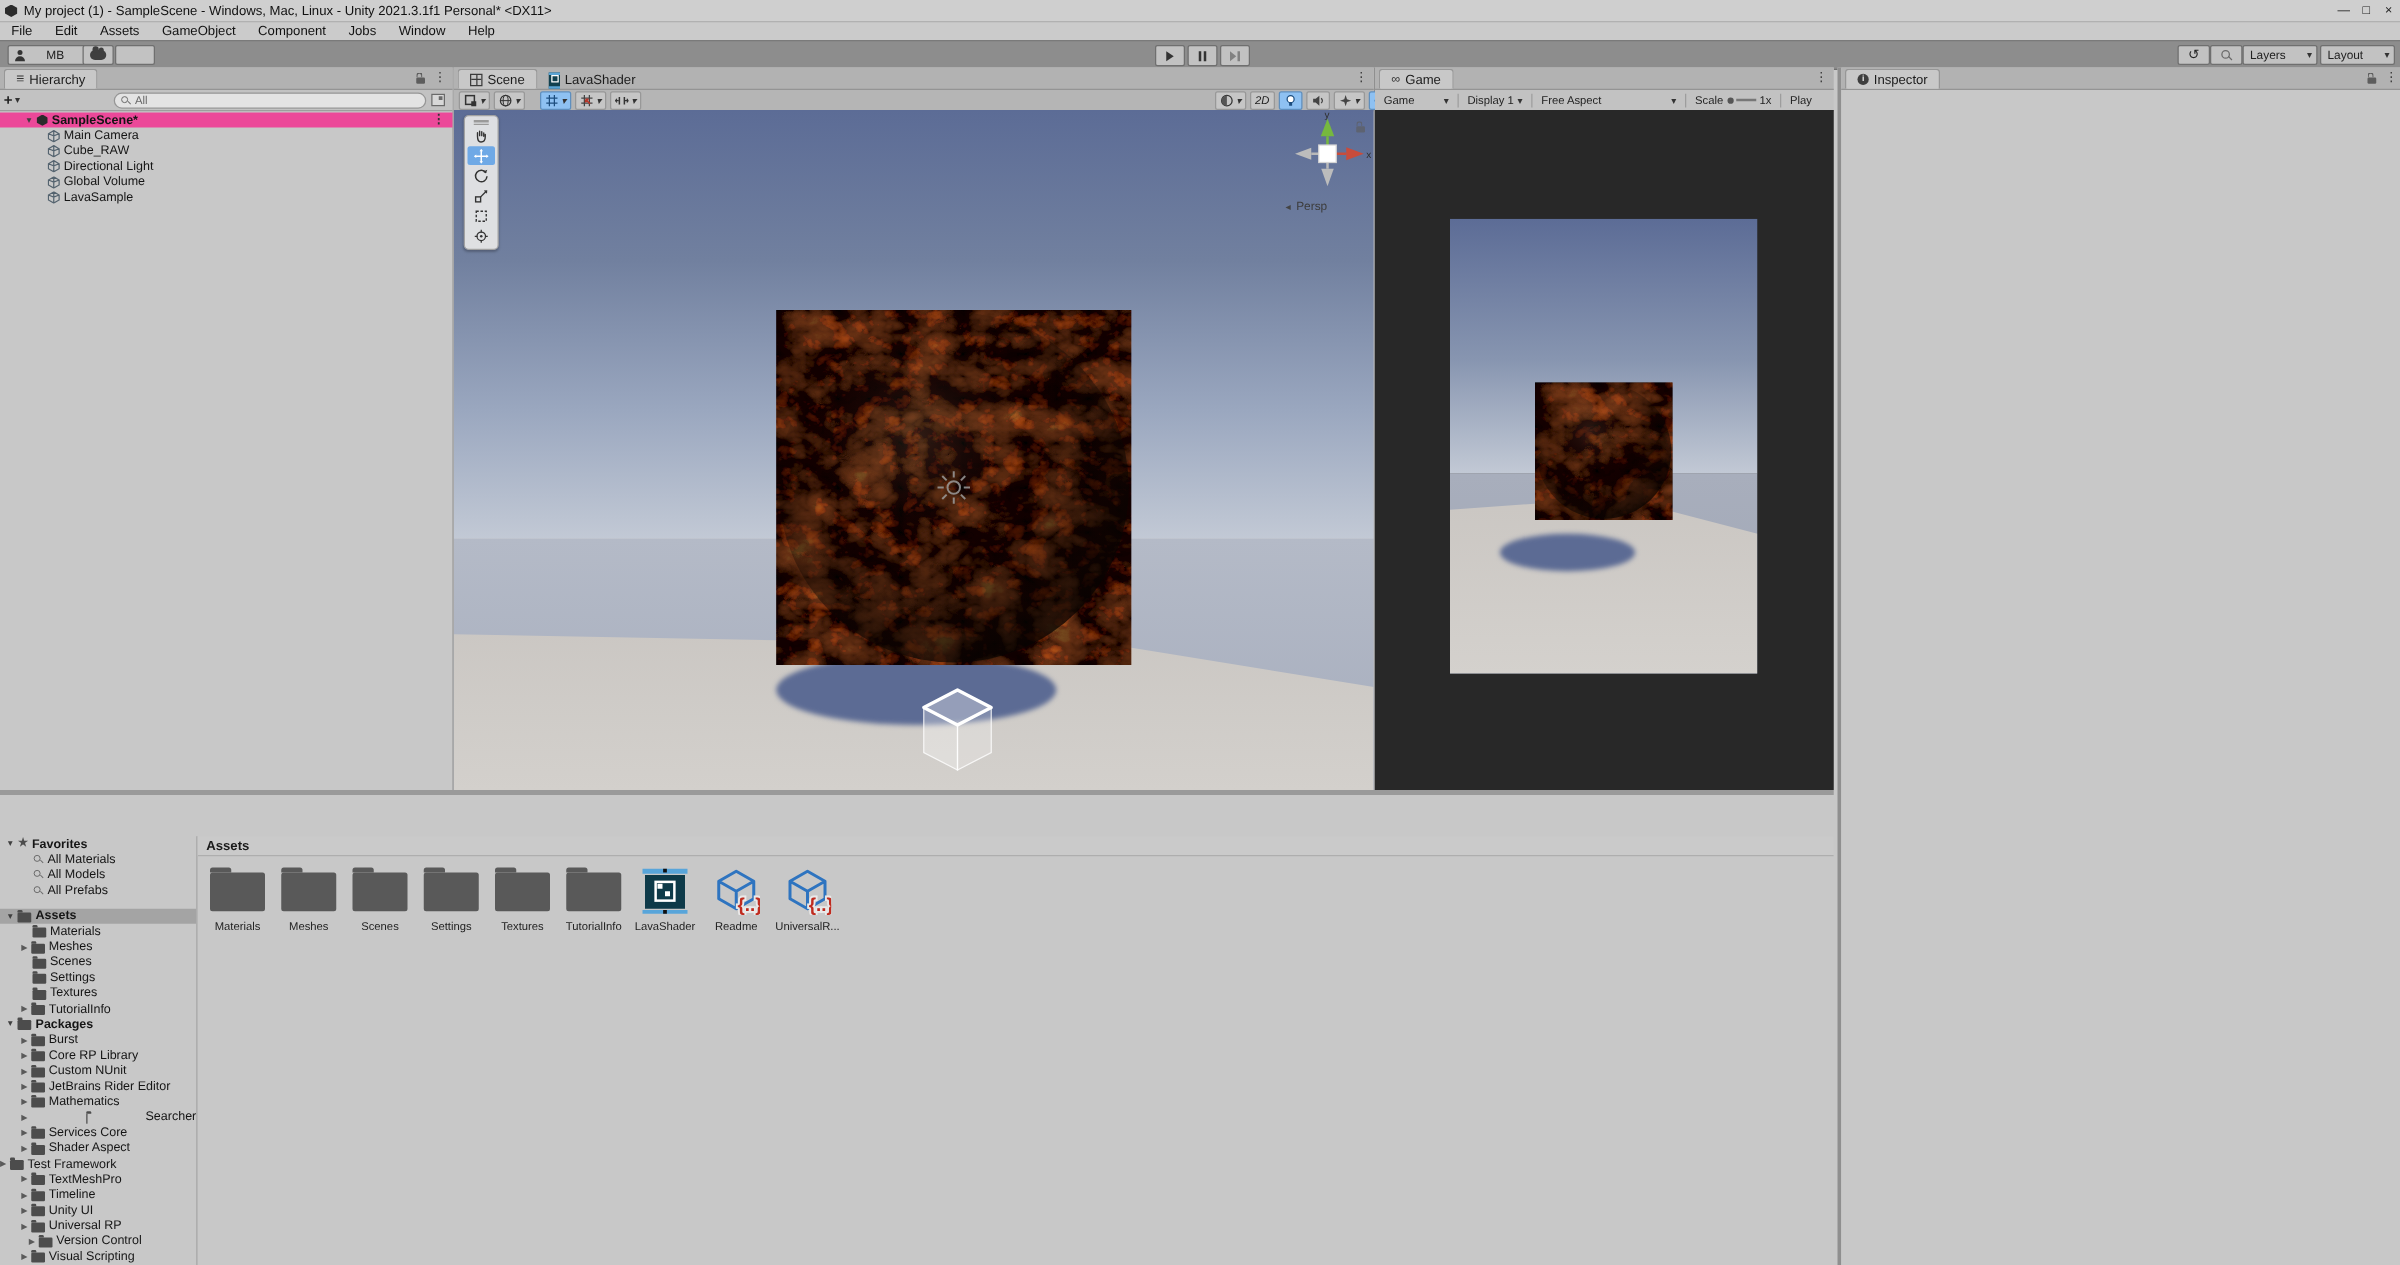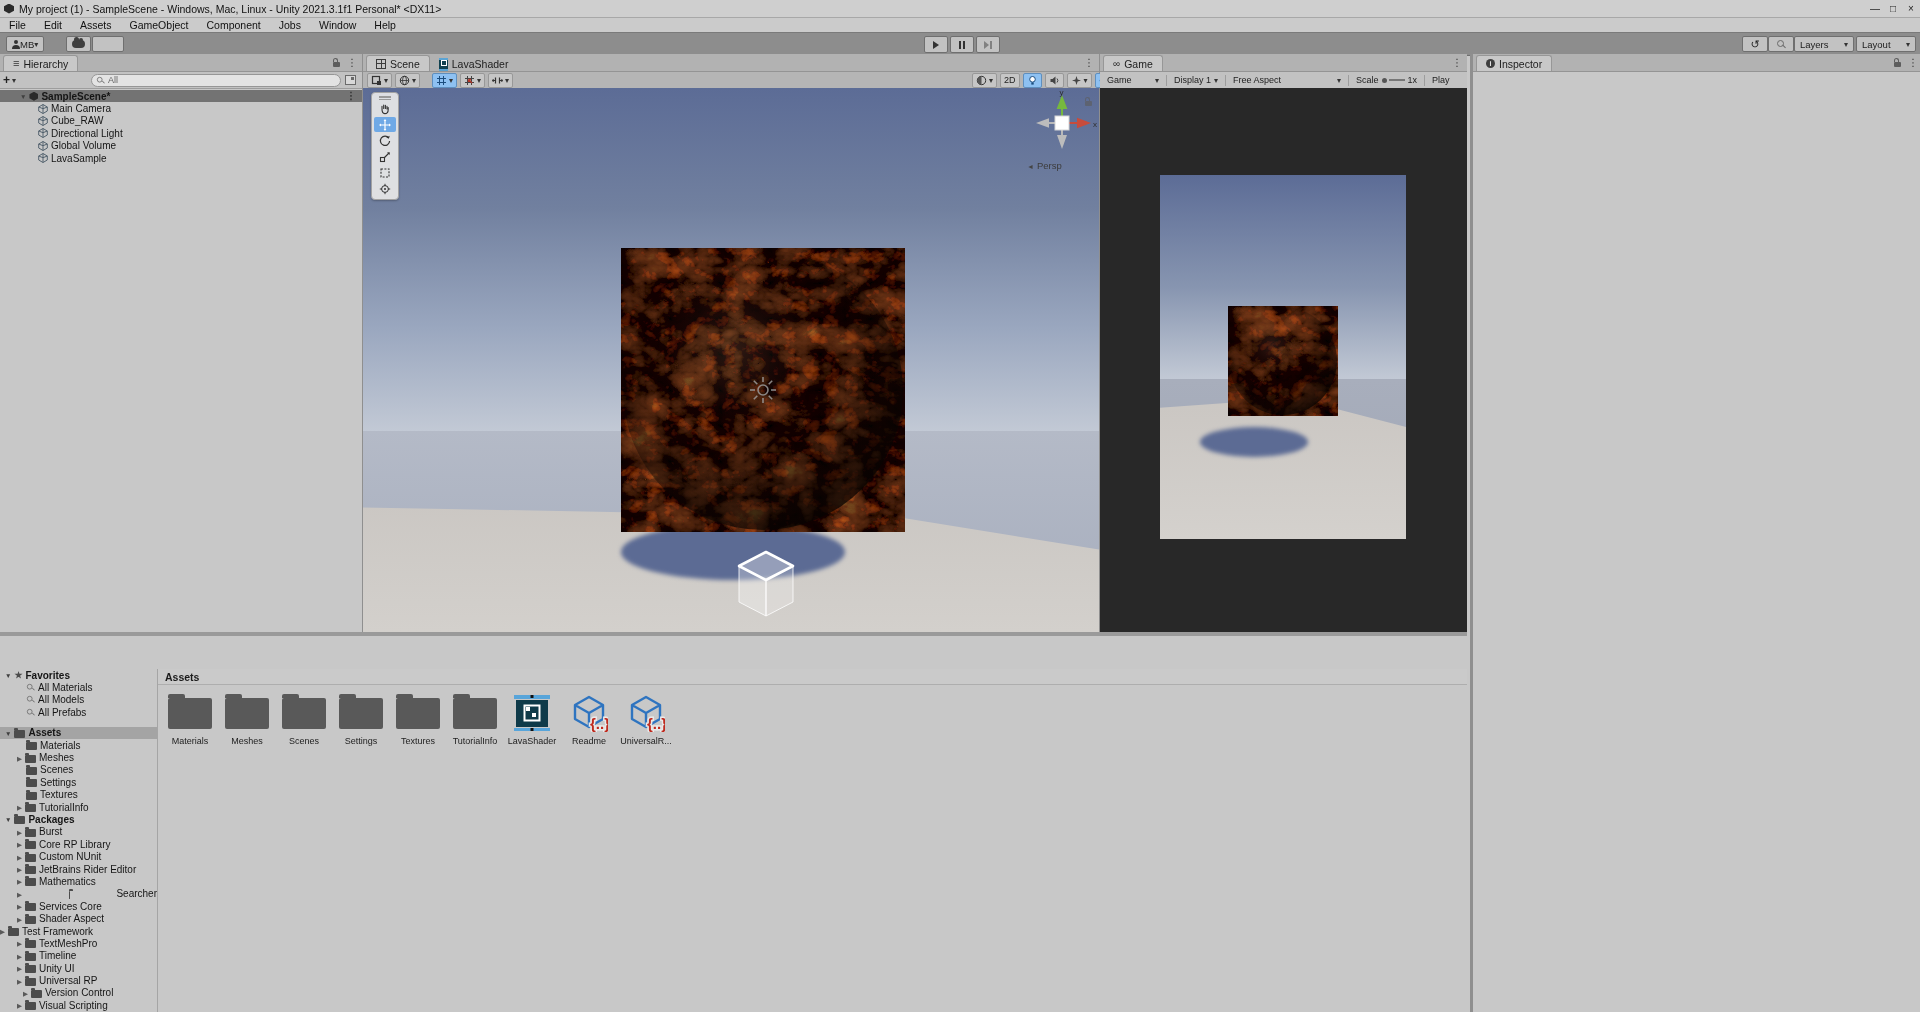--- a/index.html
+++ b/index.html
@@ -8,21 +8,21 @@
        background:#c8c8c8;-webkit-font-smoothing:antialiased;}
   .abs{position:absolute;}
 
   
   #titlebar{left:0;top:0;width:1920px;height:17px;background:#cfcfcf;border-bottom:1px solid #a8a8a8;display:flex;align-items:center;}
   #titlebar .title{font-size:10.5px;color:#111;margin-left:5px;}
   .win-ctl{width:18px;height:13px;text-align:center;line-height:13px;font-size:10px;color:#222;cursor:default;}
   #menubar{left:0;top:18px;width:1920px;height:14px;background:#cbcbcb;display:flex;align-items:center;gap:0;}
   .menu-item{padding:0 9px;font-size:10.5px;color:#111;height:14px;line-height:14px;}
   #maintoolbar{left:0;top:32px;width:1920px;height:22px;background:#8d8d8d;border-top:1px solid #7a7a7a;border-bottom:1px solid #6f6f6f;}
-  .tbtn{background:#c2c2c2;border:1px solid #6f6f6f;border-radius:2px;height:14px;display:inline-flex;align-items:center;justify-content:center;gap:0;padding:0 5px;font-size:9.5px;color:#222;}
+  .tbtn{background:#c2c2c2;border:1px solid #6f6f6f;border-radius:2px;height:14px;display:inline-flex;align-items:center;justify-content:center;gap:17px;padding:0 5px;font-size:9.5px;color:#222;}
   .tbtn.blank{width:20px;}
   .playbtns{position:absolute;left:924px;top:3px;display:flex;gap:2px;}
   .pbtn{width:22px;height:15px;background:#c2c2c2;border:1px solid #6f6f6f;border-radius:2px;display:flex;align-items:center;justify-content:center;}
   .tri{width:0;height:0;border-left:6px solid #333;border-top:4px solid transparent;border-bottom:4px solid transparent;}
   .pausebars{display:flex;gap:2px;}
   .pausebars i{display:block;width:2px;height:8px;background:#333;}
   .steppack{display:flex;align-items:center;gap:1px;opacity:.45;}
   .stepbar{width:2px;height:8px;background:#333;}
 
   
@@ -72,26 +72,26 @@
   .i-eyeoff{display:inline-block;width:12px;height:9px;position:relative;}
   .i-eyeoff::before{content:"";position:absolute;left:0;top:2px;width:10px;height:5px;border:1px solid #444;border-radius:50%;}
   .i-eyeoff::after{content:"";position:absolute;left:4px;top:-1px;width:1.5px;height:11px;background:#444;transform:rotate(45deg);}
   .i-unity{display:inline-block;width:10px;height:10px;background:#2b2b2b;
      clip-path:polygon(50% 0,100% 28%,100% 72%,50% 100%,0 72%,0 28%);}
 
   
   #hierarchy{left:0;top:54px;width:362px;height:578px;background:#c8c8c8;border-right:1px solid #8f8f8f;}
   .trow{height:12.4px;display:flex;align-items:center;gap:3px;font-size:10px;white-space:nowrap;}
   .trow .lbl{color:#151515;}
-  .scene-head{background:#737373;font-weight:bold;}
+  .scene-head{background:#ec4899;font-weight:bold;}
   .cubeicon{flex:0 0 auto;}
 
   
   #scenepanel{left:363px;top:54px;width:736px;height:578px;background:#c8c8c8;border-right:1px solid #8f8f8f;}
-  #scene-toolbar{background:#b5b5b5;border-bottom:1px solid #979797;height:16px;display:flex;align-items:center;padding:0 4px;gap:3px;}
+  #scene-toolbar{background:#b5b5b5;border-bottom:1px solid #979797;height:16px;display:flex;align-items:center;padding:0 4px;gap:3px;font-style:italic;}
   .sbtn{height:13px;background:#c6c6c6;border:1px solid #989898;border-radius:2px;display:inline-flex;align-items:center;gap:2px;padding:0 3px;font-size:9px;color:#222;}
   .sbtn.active{background:#8ec1f2;border-color:#5f8fbe;}
   .sdivider{width:1px;height:11px;background:#8f8f8f;margin:0 3px;}
   #scene-content{position:absolute;left:0;top:34px;width:736px;height:544px;overflow:hidden;}
   .sky{position:absolute;left:0;top:0;width:736px;height:343px;background:linear-gradient(#5c6c96 0%,#71809f 35%,#9aa7bf 70%,#c2c9d5 100%);}
   .groundfog{position:absolute;left:0;top:343px;width:736px;height:201px;background:linear-gradient(#b4bac7,#a6adbd);}
   .plane{position:absolute;left:0;top:343px;width:736px;height:201px;background:linear-gradient(#c6c2be,#d3d0cc);
      clip-path:polygon(0% 38%,73% 43%,100% 59%,100% 100%,0% 100%);}
   .sphere-shadow{position:absolute;border-radius:50%;background:#5c6b94;filter:blur(2px);}
   #scn-shadow{left:258px;top:436px;width:224px;height:56px;}

